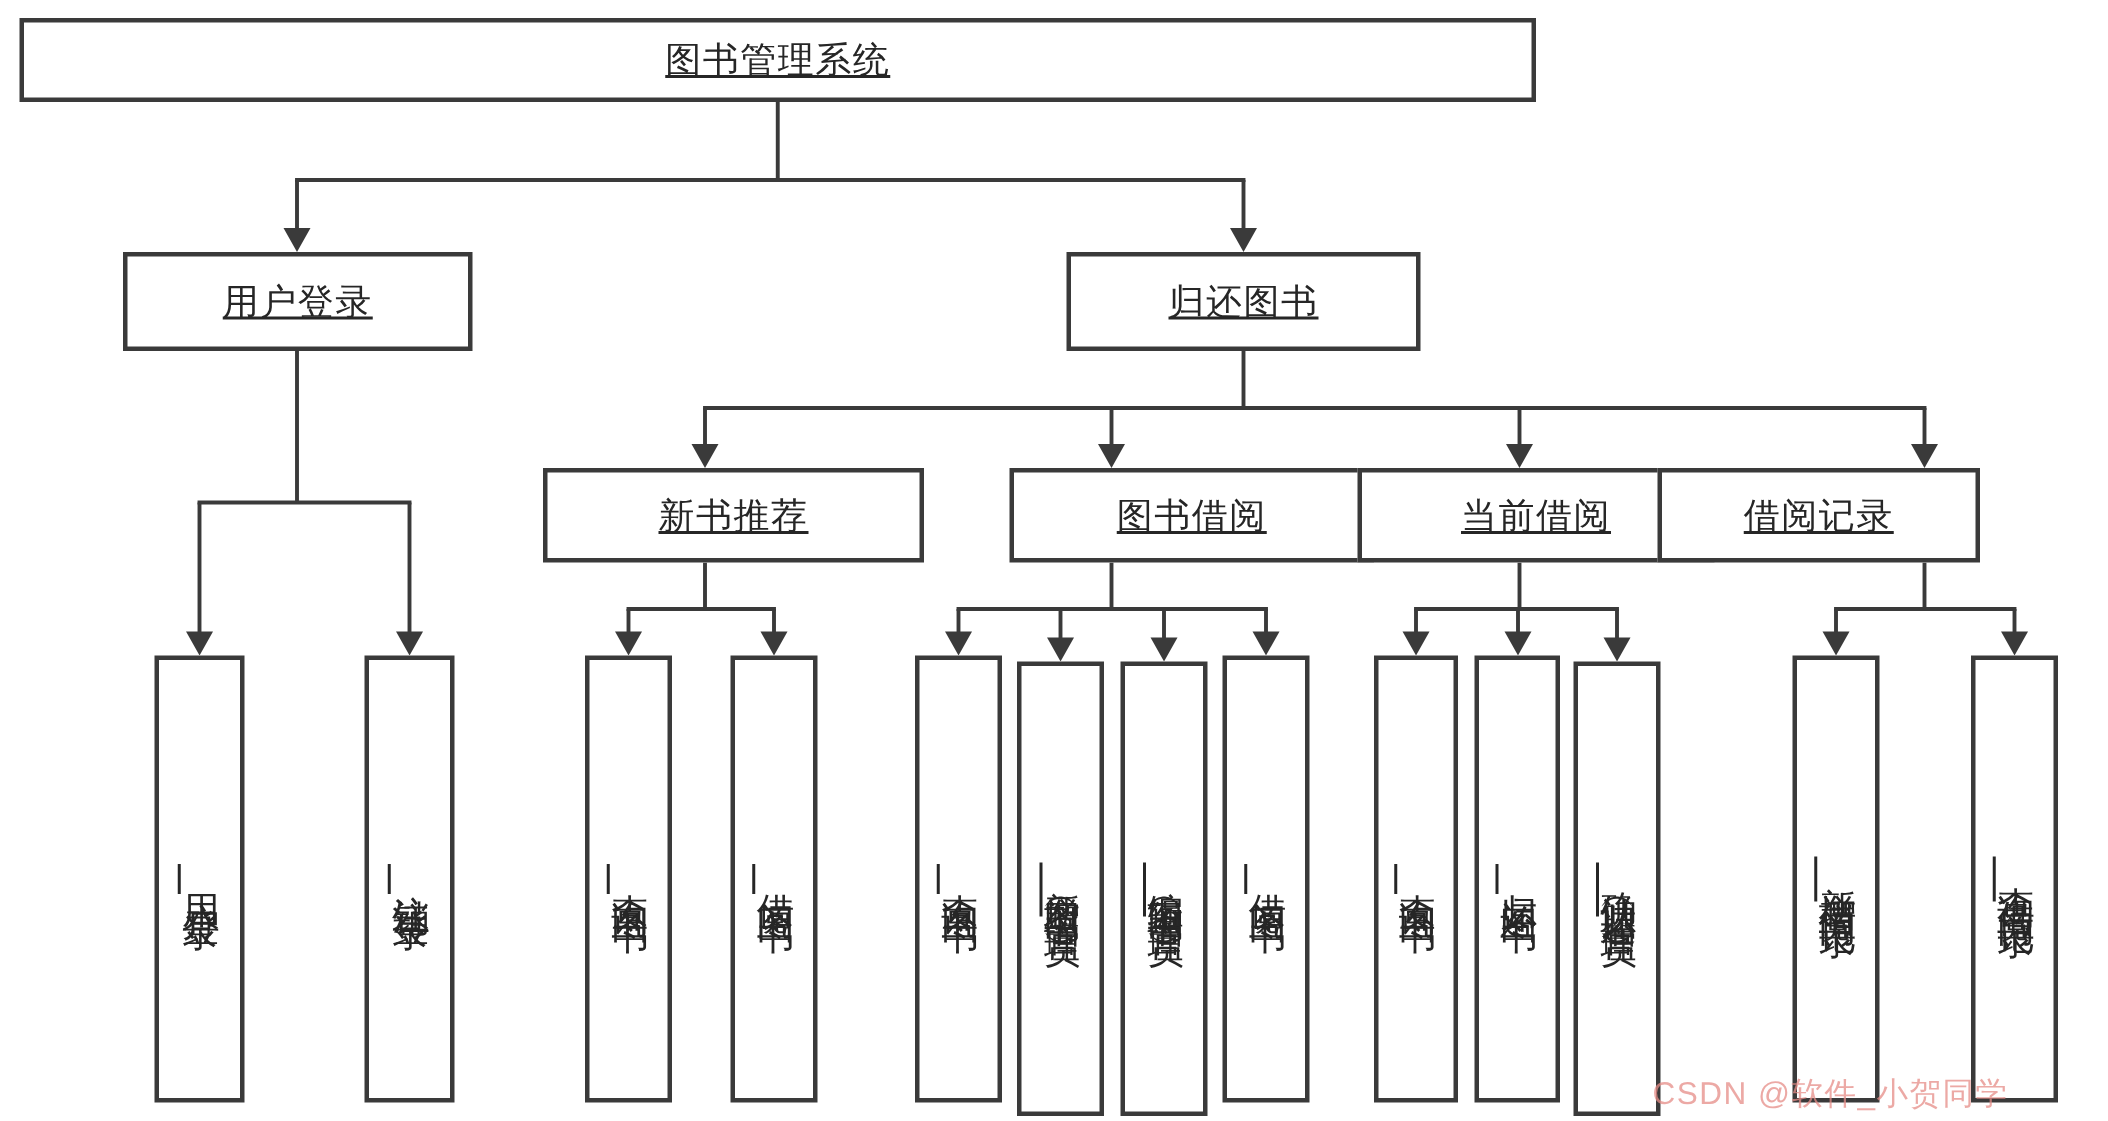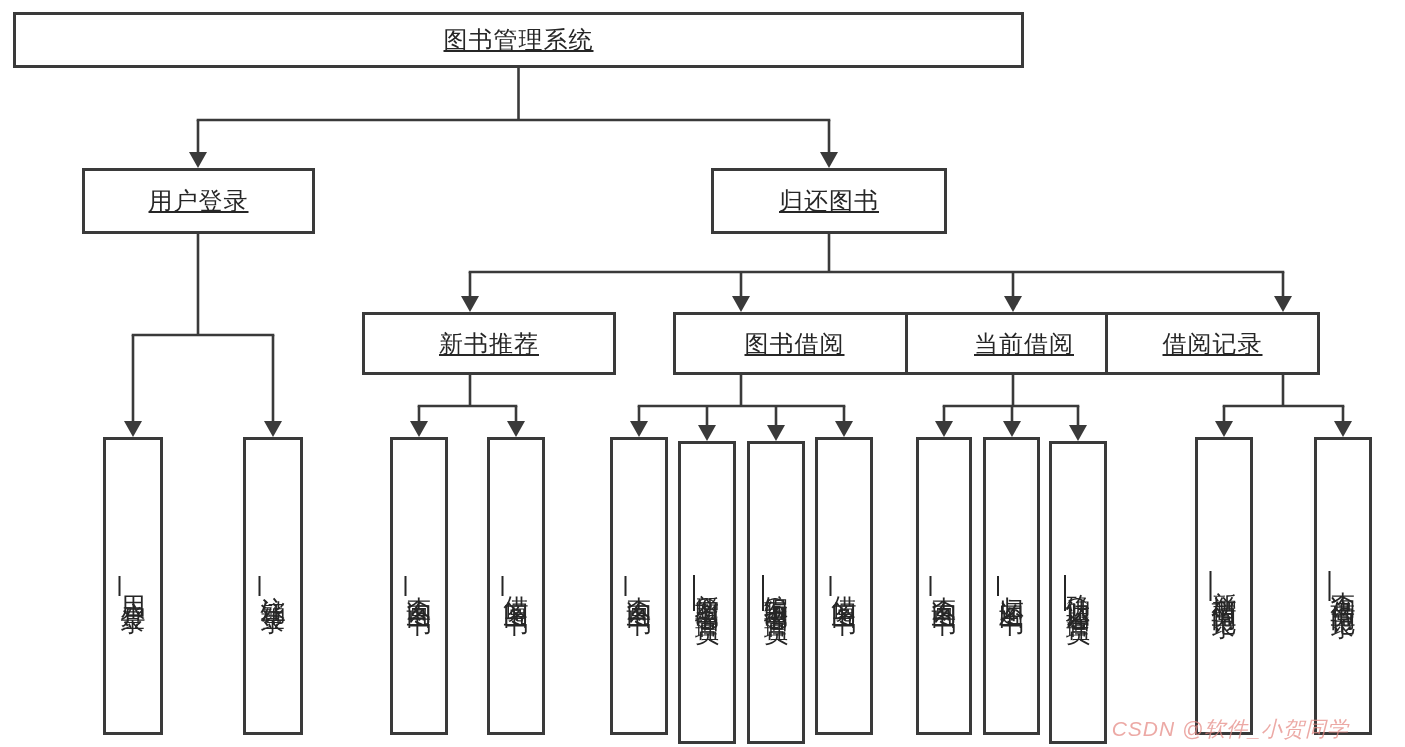--- a/index.html
+++ b/index.html
@@ -70,28 +70,27 @@
 
   #g4b1 { left: 916px;  top: 437px; width: 56px; height: 298px; }
   #g4b2 { left: 983px;  top: 437px; width: 57px; height: 298px; }
   #g4b3 { left: 1049px; top: 441px; width: 58px; height: 303px; }
 
   #g5b1 { left: 1195px; top: 437px; width: 58px; height: 298px; }
   #g5b2 { left: 1314px; top: 437px; width: 58px; height: 298px; }
 
   #watermark {
     position: absolute;
-    right: 56px;
+    right: 66px;
     bottom: 4px;
     font-size: 21px;
     color: rgba(230, 140, 135, 0.75);
     letter-spacing: 1px;
     z-index: 5;
     white-space: nowrap;
-    font-style: italic;
   }
 </style>
 </head>
 <body>
 
 <div id="stage">
 
   <svg id="connectors" viewBox="0 0 1405 747" xmlns="http://www.w3.org/2000/svg">
     <g stroke="#3a3a3a" stroke-width="2.6" fill="none">
 

